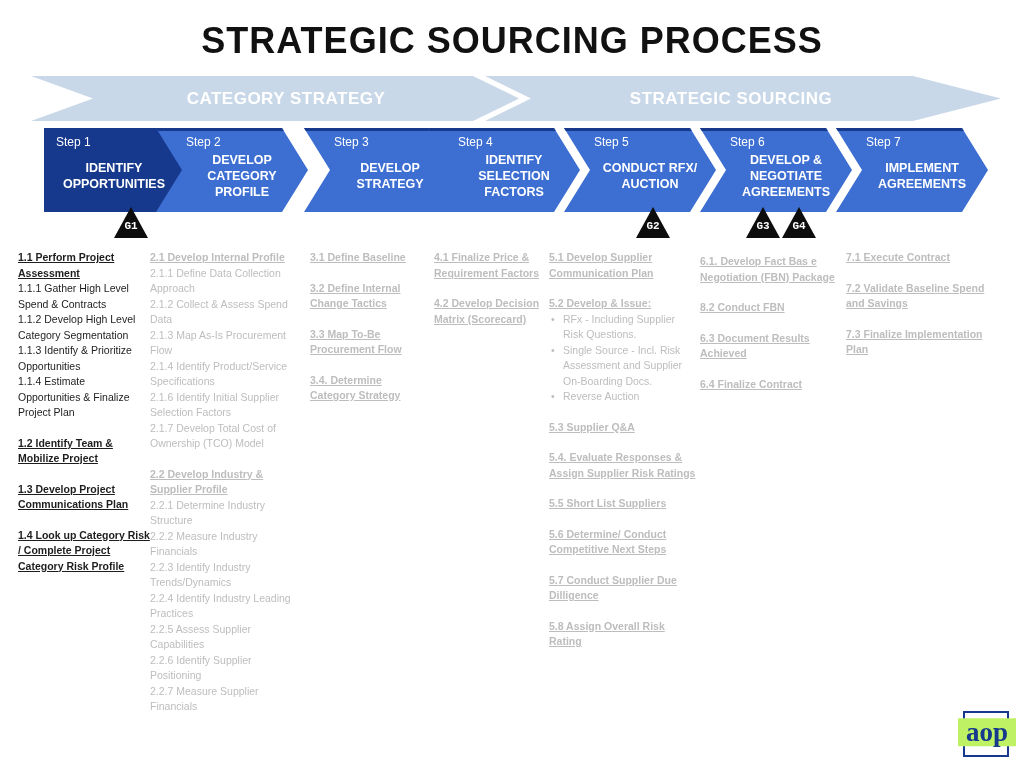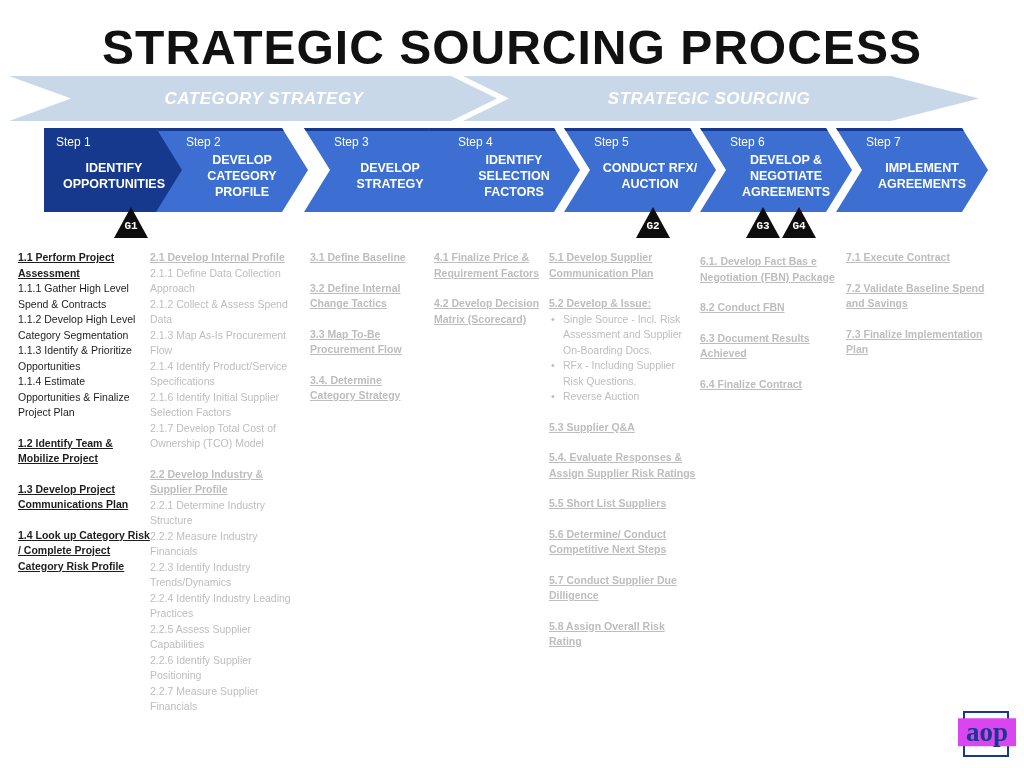--- a/index.html
+++ b/index.html
@@ -1,24 +1,24 @@
 <!DOCTYPE html>
 <html><head>
 <meta charset="utf-8">
 <style>
   html,body{margin:0;padding:0;background:#ffffff;}
   #canvas{position:relative;width:1024px;height:768px;background:#ffffff;overflow:hidden;
           font-family:"Liberation Sans",sans-serif;}
 
   .page-title{position:absolute;top:20px;left:0;width:100%;text-align:center;
-              font-size:48px;font-weight:800;letter-spacing:1px;color:#111111;}
-
-  
-  .banner{position:absolute;left:9px;top:76px;width:970px;height:45px;background:#c9d8e9;
-          clip-path:polygon(0 0,calc(100% - 88px) 0,100% 50%,calc(100% - 88px) 100%,0 100%,62px 50%);font-style:italic;}
+              font-size:36px;font-weight:800;letter-spacing:1px;color:#111111;}
+
+  
+  .banner{position:absolute;left:31px;top:76px;width:970px;height:45px;background:#c9d8e9;
+          clip-path:polygon(0 0,calc(100% - 88px) 0,100% 50%,calc(100% - 88px) 100%,0 100%,62px 50%);}
   .banner-sep{position:absolute;left:442px;top:0;width:58px;height:100%;background:#ffffff;
           clip-path:polygon(0 0,12px 0,58px 50%,12px 100%,0 100%,46px 50%);}
   .banner-label{position:absolute;top:0;height:100%;display:flex;align-items:center;justify-content:center;
           color:#ffffff;font-weight:700;font-size:17px;letter-spacing:.5px;}
   .banner-label.l1{left:60px;width:390px;}
   .banner-label.l2{left:500px;width:400px;}
 
   
   .steps{position:absolute;left:0;top:128px;width:1024px;height:84px;}
   .chev{position:absolute;top:0;height:84px;width:152px;background:#3d6fd2;color:#ffffff;
@@ -45,21 +45,21 @@
   .col.gray{color:#bdbdbd;}
   .item.b{font-weight:700;text-decoration:underline;}
   .item.g{margin-top:15px;}
   .item.bullet{padding-left:14px;position:relative;}
   .item.bullet::before{content:"\2022";position:absolute;left:2px;}
 
   
   .logo{position:absolute;left:958px;top:704px;width:58px;height:58px;}
   .logo .frame{position:absolute;left:5px;top:7px;width:42px;height:42px;border:2px solid #17398d;}
   .logo .text{position:absolute;left:0;top:50%;transform:translateY(-52%);width:100%;text-align:center;
-        background:#d946ef;font-family:"Liberation Serif",serif;font-weight:700;font-size:27px;
+        background:#bef264;font-family:"Liberation Serif",serif;font-weight:700;font-size:27px;
         line-height:1.05;color:#17398d;letter-spacing:0;}
 </style>
 </head>
 <body>
 
 <div id="canvas">
 
   <div class="page-title">STRATEGIC SOURCING PROCESS</div>
 
   <div class="banner">
@@ -162,22 +162,22 @@
         <div class="item b g">3.3 Map To-Be Procurement Flow</div>
         <div class="item b g">3.4. Determine Category Strategy</div>
       </div>
       <div class="col gray" style="left: 434px; width: 112px;">
         <div class="item b">4.1 Finalize Price &amp; Requirement Factors</div>
         <div class="item b g">4.2 Develop Decision Matrix (Scorecard)</div>
       </div>
       <div class="col gray" style="left: 549px; width: 148px;">
         <div class="item b">5.1 Develop Supplier Communication Plan</div>
         <div class="item b g">5.2 Develop &amp; Issue:</div>
+        <div class="item bullet">RFx - Including Supplier Risk Questions.</div>
         <div class="item bullet">Single Source - Incl. Risk Assessment and Supplier On-Boarding Docs.</div>
-        <div class="item bullet">RFx - Including Supplier Risk Questions.</div>
         <div class="item bullet">Reverse Auction</div>
         <div class="item b g">5.3 Supplier Q&amp;A</div>
         <div class="item b g">5.4. Evaluate Responses &amp; Assign Supplier Risk Ratings</div>
         <div class="item b g">5.5 Short List Suppliers</div>
         <div class="item b g">5.6 Determine/ Conduct Competitive Next Steps</div>
         <div class="item b g">5.7 Conduct Supplier Due Dilligence</div>
         <div class="item b g">5.8 Assign Overall Risk Rating</div>
       </div>
       <div class="col gray" style="left: 700px; width: 148px; top: 254px;">
         <div class="item b">6.1. Develop Fact Bas e Negotiation (FBN) Package</div>

